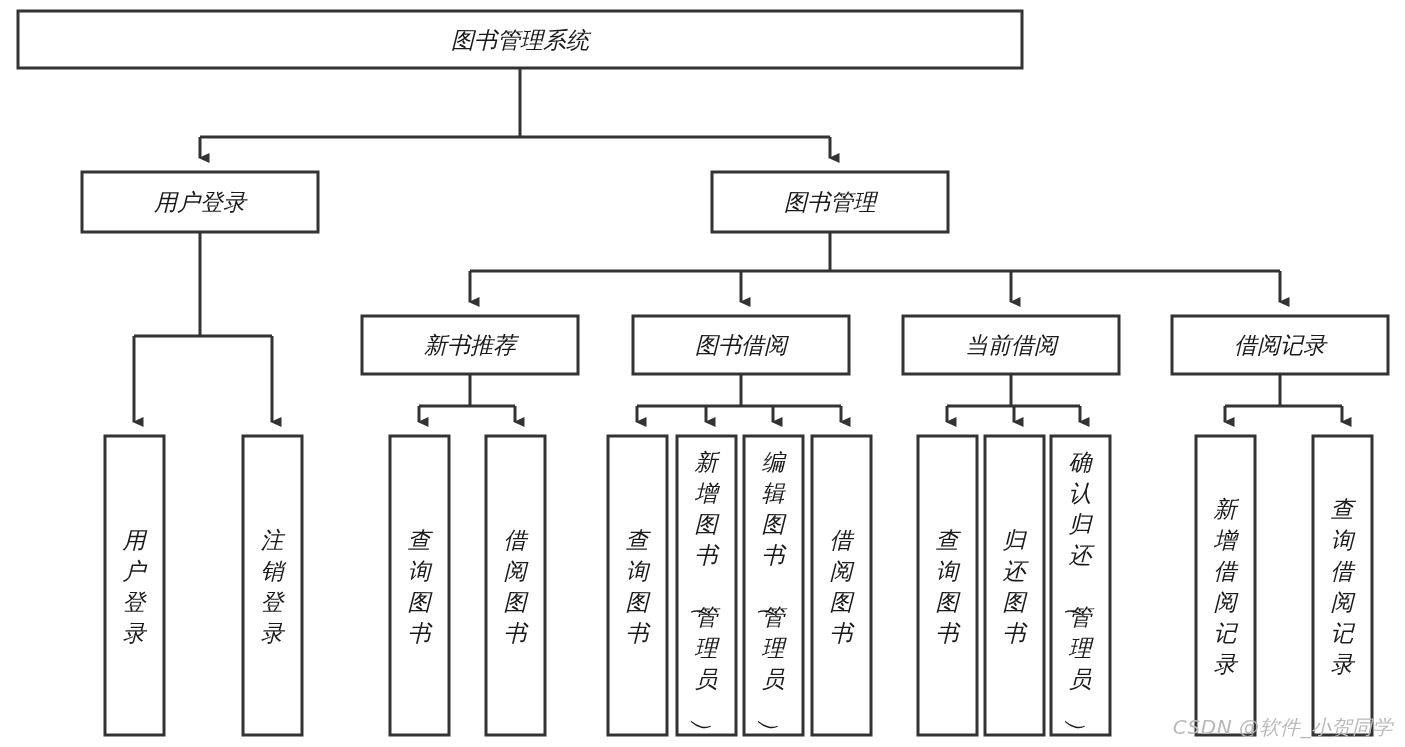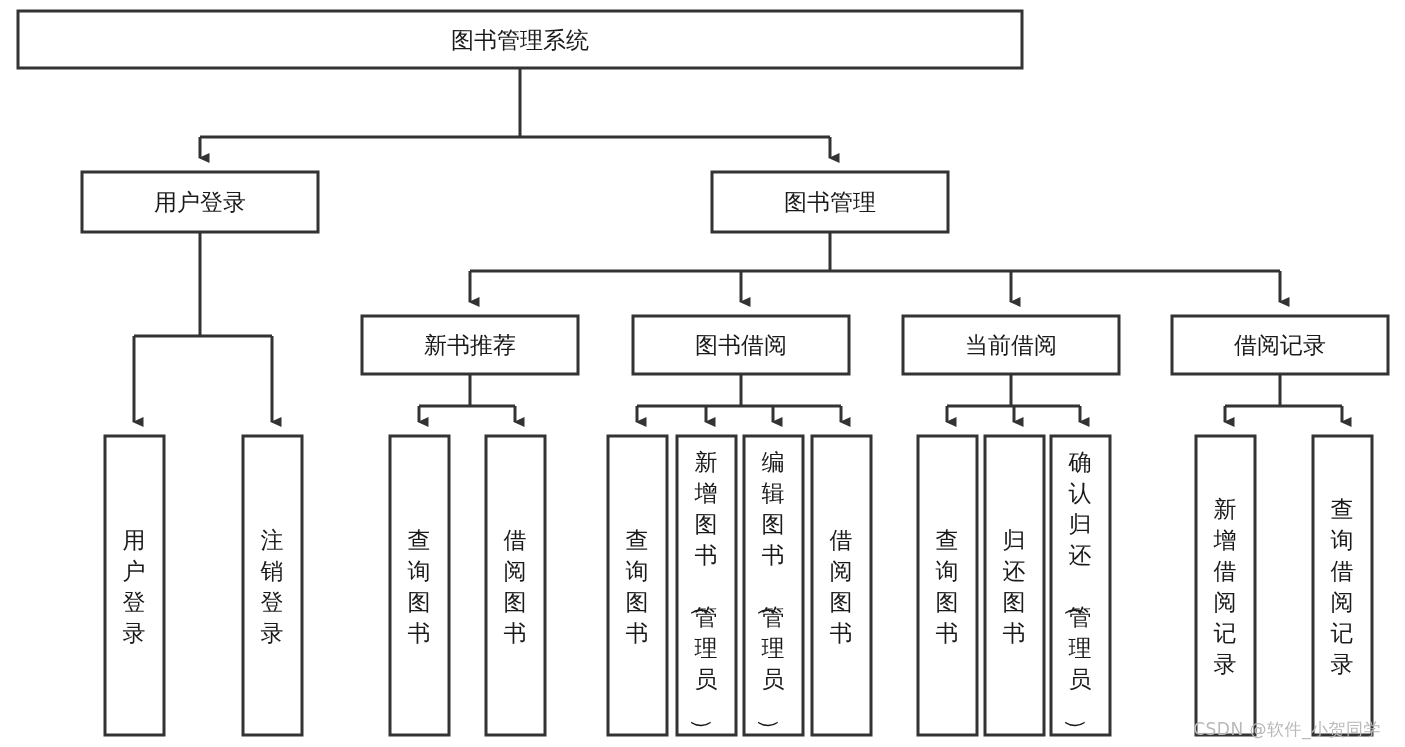--- a/index.html
+++ b/index.html
@@ -11,20 +11,21 @@
     width: 1405px;
     height: 747px;
     font-family: "DejaVu Sans", "Liberation Sans", sans-serif;
     overflow: hidden;
   }
   #diagram-root {
     position: relative;
     width: 1405px;
     height: 747px;
     background: #ffffff;
+    font-style: italic;
   }
   svg.diagram {
     position: absolute;
     top: 0;
     left: 0;
     width: 1405px;
     height: 747px;
     display: block;
   }
   .node-box {
@@ -50,24 +51,24 @@
     dominant-baseline: middle;
   }
   .node-label-vertical {
     fill: #1a1a1a;
     font-family: "DejaVu Sans", "Liberation Sans", sans-serif;
     font-size: 23px;
     text-anchor: middle;
   }
   .watermark {
     position: absolute;
-    right: 24px;
+    right: 12px;
     bottom: 6px;
     font-family: "DejaVu Sans", "Liberation Sans", sans-serif;
-    font-size: 17px;
+    font-size: 20px;
     color: #b9b9b9;
     white-space: nowrap;
     letter-spacing: 0.5px;
     pointer-events: none;
   }
 </style>
 </head>
 <body>
 
 <div id="diagram-root">

